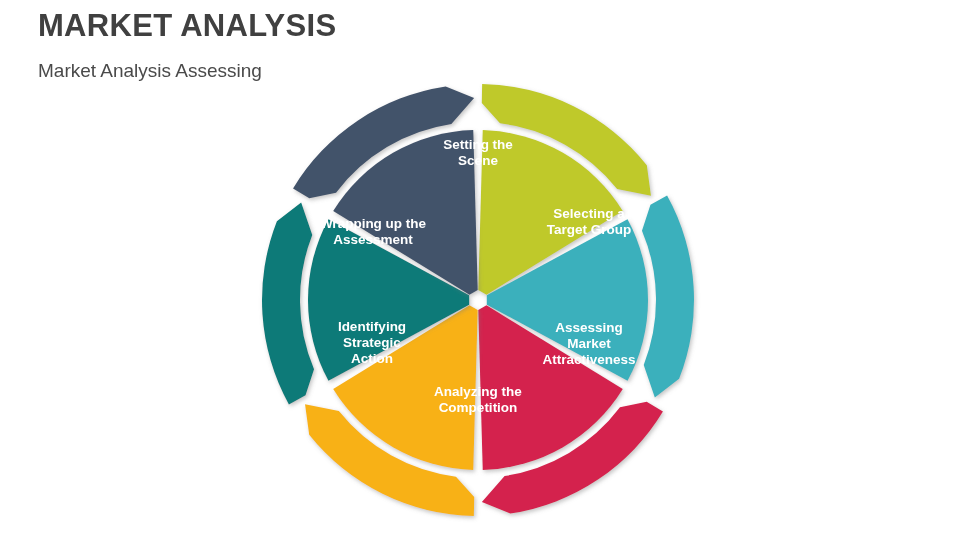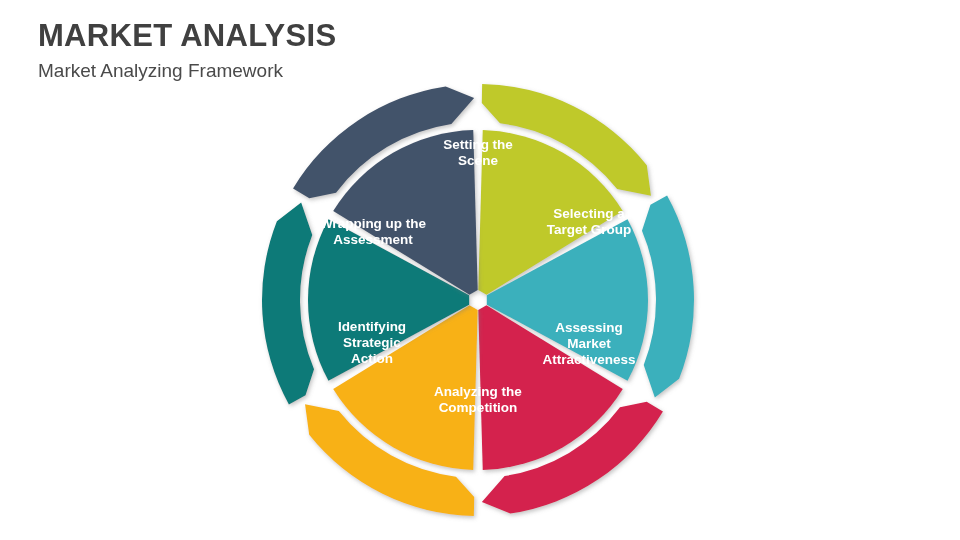--- a/index.html
+++ b/index.html
@@ -15,21 +15,21 @@
     position: relative;
   }
   #slide {
     position: absolute;
     inset: 0;
     background: #ffffff;
   }
   #title {
     position: absolute;
     left: 38px;
-    top: 18px;
+    top: 8px;
     font-size: 31px;
     font-weight: bold;
     letter-spacing: 0.3px;
     color: #404040;
     white-space: nowrap;
   }
   #subtitle {
     position: absolute;
     left: 38px;
     top: 60px;
@@ -52,21 +52,21 @@
     dominant-baseline: middle;
     pointer-events: none;
   }
 </style>
 </head>
 <body>
 
 <div id="slide">
 
   <div id="title">MARKET ANALYSIS</div>
-  <div id="subtitle">Market Analyzing Framework</div>
+  <div id="subtitle">Market Analysis Assessing</div>
 
   <svg id="wheel" width="960" height="540" viewBox="0 0 960 540">
     <defs>
       <filter id="softshadow" x="-20%" y="-20%" width="150%" height="150%">
         <feDropShadow dx="1.5" dy="2" stdDeviation="2" flood-color="#7a7a7a" flood-opacity="0.45"></feDropShadow>
       </filter>
     </defs>
     <g id="wheel-groups">
         <g>
           <path d="M 478.28 290 L 482.75 130.07 A 170 170 0 0 1 622.79 210.92 L 486.52 294.76 Z" fill="#BFC92A" filter="url(#softshadow)"></path>

